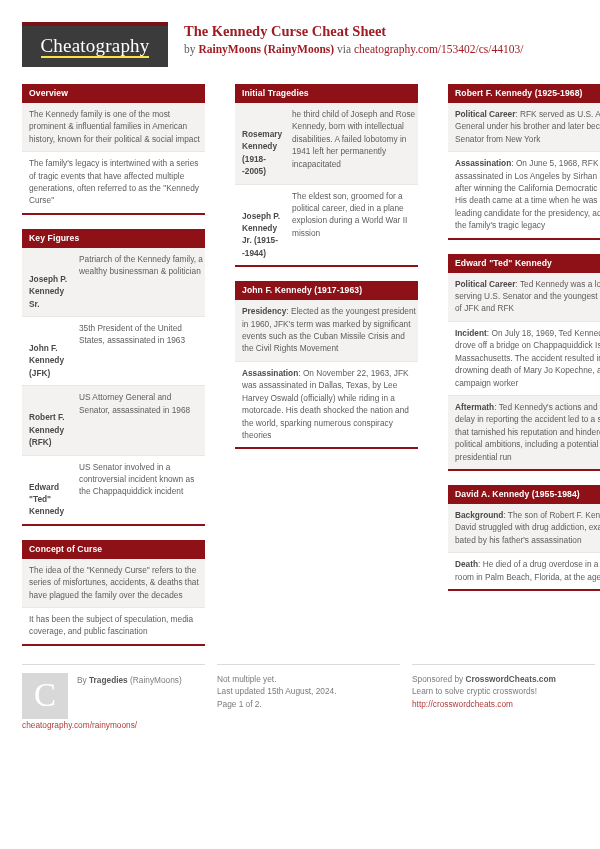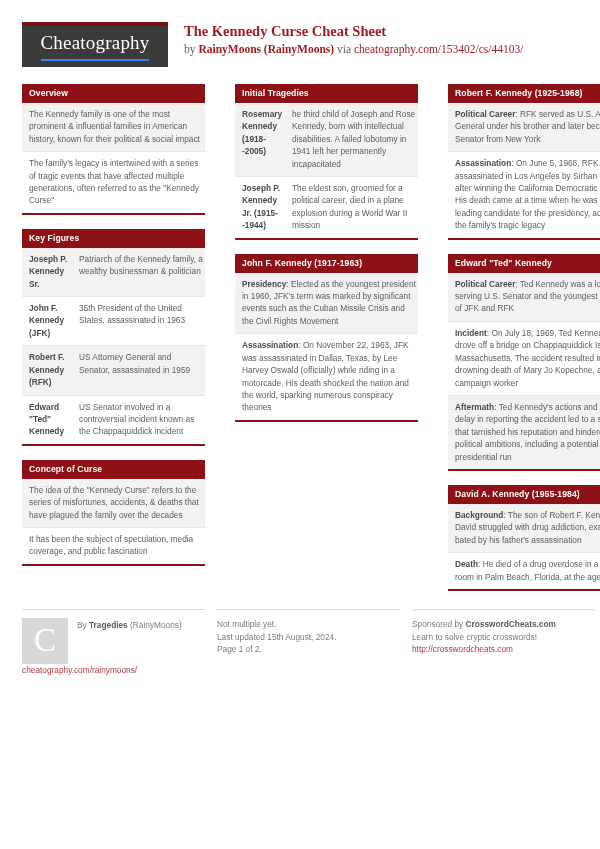--- a/index.html
+++ b/index.html
@@ -17,21 +17,21 @@
   .logo-box{
     width:146px;height:45px;background:#3b3b3b;
     border-top:4px solid #7a1116;
     box-sizing:border-box;
     display:flex;align-items:center;justify-content:center;
     flex:0 0 auto;
   }
   .logo-text{
     color:#ffffff;font-family:"Liberation Serif", serif;
     font-size:19px;letter-spacing:.2px;
-    border-bottom:2px solid #3b82f6;padding-bottom:7px;line-height:1;
+    border-bottom:2px solid #fde047;padding-bottom:1px;line-height:1;
   }
   .head-titles{margin-left:16px;padding-top:1px;}
   .cs-title{
     font-family:"Liberation Serif", serif;font-weight:bold;
     color:#a01c22;font-size:14.5px;line-height:17px;margin:0 0 2px 0;
   }
   .cs-sub{font-family:"Liberation Serif", serif;font-size:11.5px;color:#5e5e5e;line-height:14px;text-align:center;}
   .cs-sub b{color:#a01c22;font-weight:bold;}
   .cs-sub .lnk{color:#a01c22;}
 
@@ -50,21 +50,21 @@
     font-size:8.3px;line-height:12.4px;color:#5d5d5d;
     padding:5px 1px 6px 7px;
     border-bottom:1px solid #e8e7e5;
     display:flex;
   }
   .row:last-child{border-bottom:none;}
   .row.alt{background:#f3f2f0;}
   .row.plain{display:block;}
   .rlabel{
     flex:0 0 50px;width:50px;font-weight:bold;color:#4a4a4a;
-    padding-right:6px;box-sizing:border-box;
+    padding-right:6px;box-sizing:border-box;margin-top:20px;
   }
   .rtext{flex:1 1 auto;}
   .rtext b, .inline-b{font-weight:bold;color:#4a4a4a;}
 
   
   .footer{display:flex;gap:12px;margin-top:4px;}
   .fcol{width:183px;flex:0 0 183px;border-top:1px solid #dddbd8;padding-top:8px;}
   .fline{font-size:8.3px;line-height:12.6px;color:#7b7b7b;}
   .fline b{color:#5a5a5a;font-weight:bold;}
   .flink{font-size:8.3px;line-height:12.6px;color:#b23c3c;}
@@ -113,21 +113,21 @@
         <div class="row alt">
           <div class="rlabel">Joseph P. Kennedy Sr.</div>
           <div class="rtext">Patriarch of the Kennedy family, a wealthy businessman &amp; politician</div>
         </div>
         <div class="row">
           <div class="rlabel">John F. Kennedy (JFK)</div>
           <div class="rtext">35th President of the United States, assassinated in 1963</div>
         </div>
         <div class="row alt">
           <div class="rlabel">Robert F. Kennedy (RFK)</div>
-          <div class="rtext">US Attorney General and Senator, assassinated in 1959</div>
+          <div class="rtext">US Attorney General and Senator, assassinated in 1968</div>
         </div>
         <div class="row">
           <div class="rlabel">Edward "Ted" Kennedy</div>
           <div class="rtext">US Senator involved in a controversial incident known as the Chappaquiddick incident</div>
         </div>
       </div>
 
       <div class="sect">
         <div class="sect-title">Concept of Curse</div>
         <div class="row plain alt">

